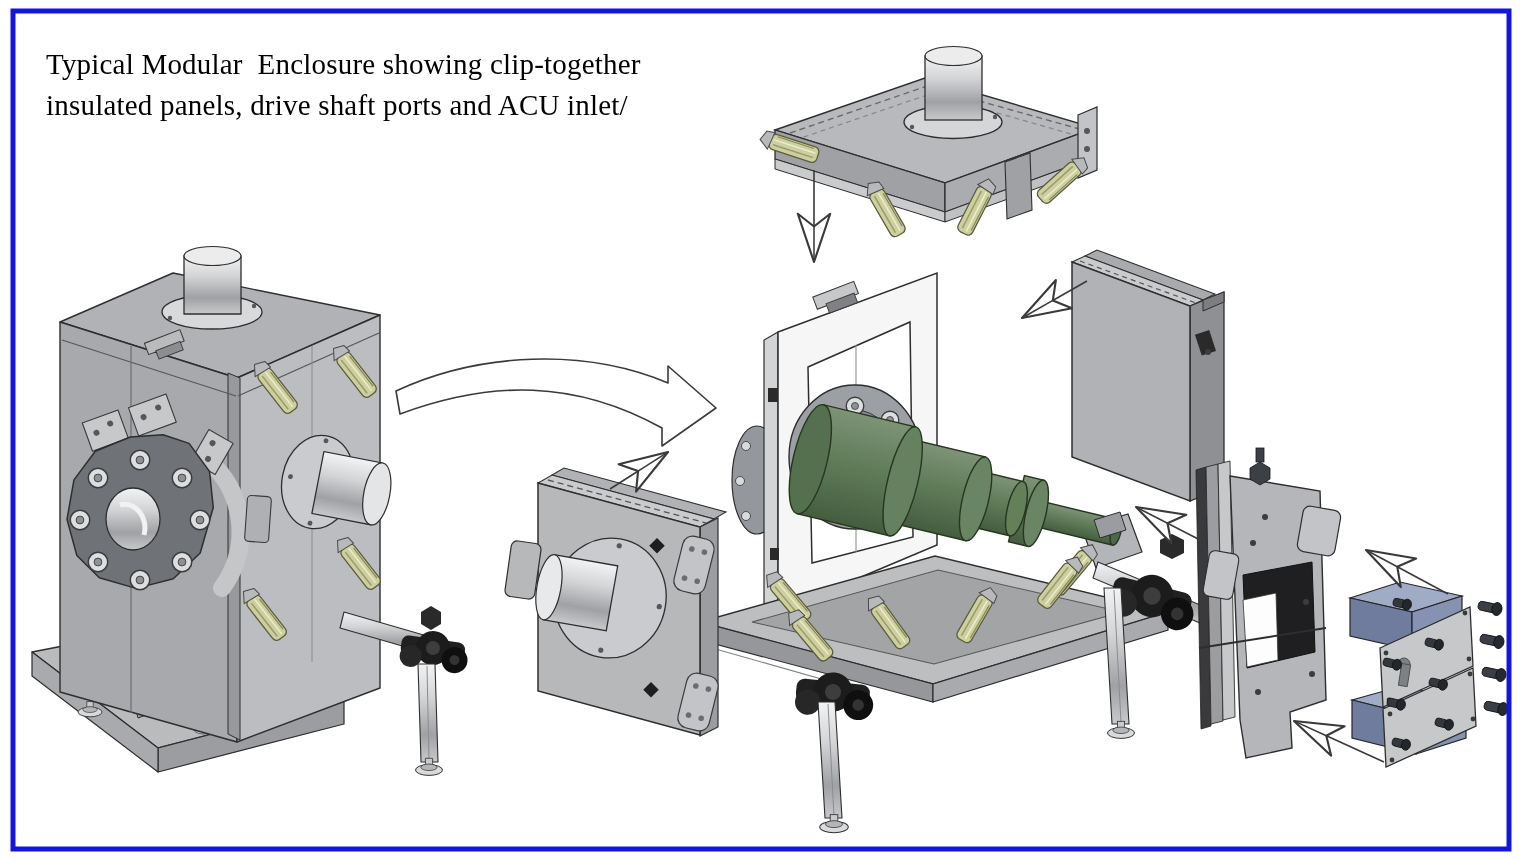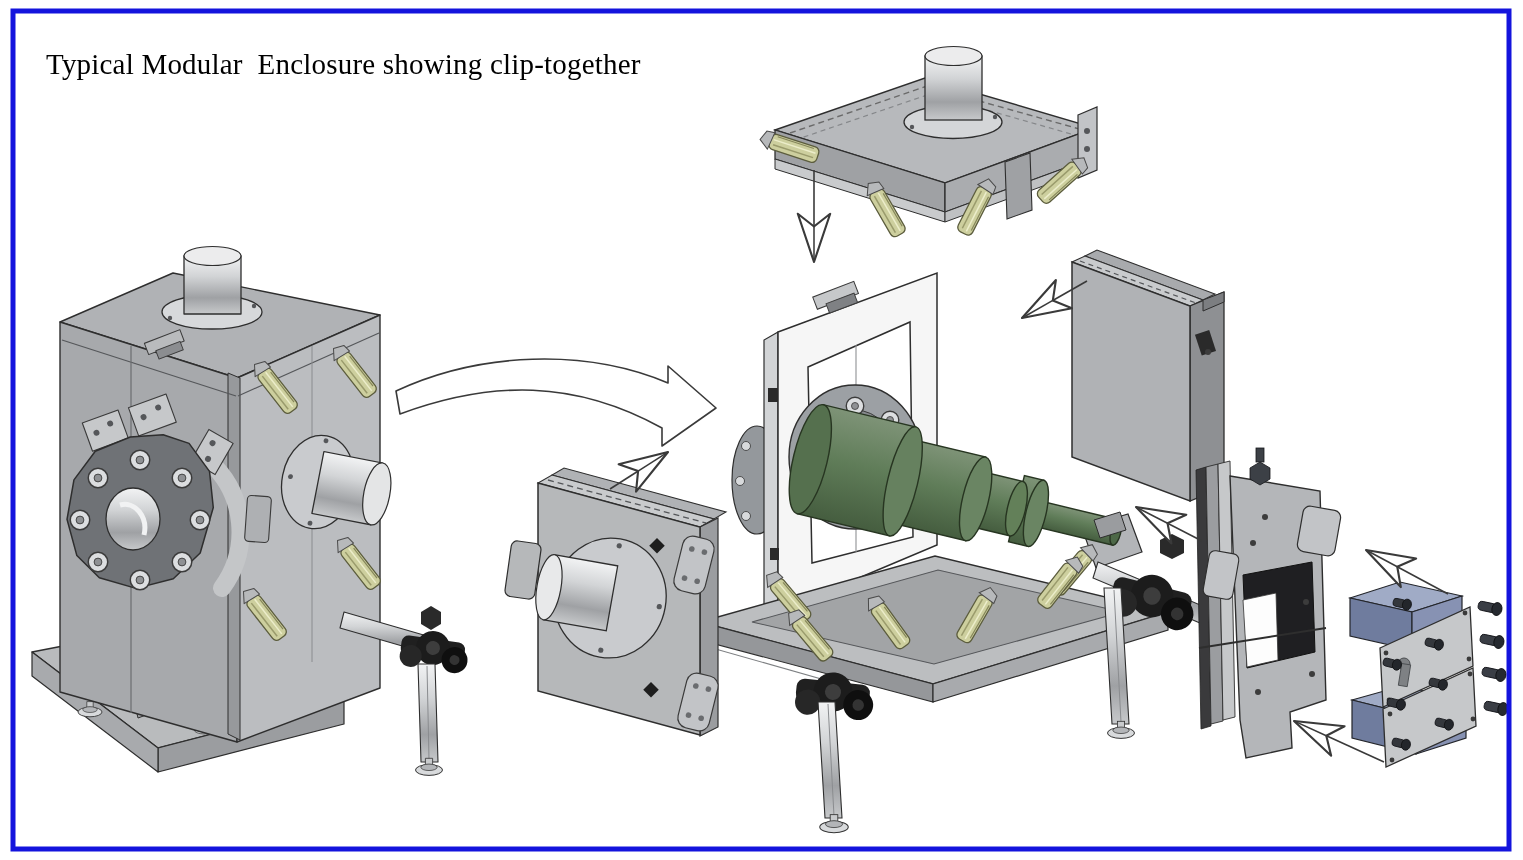--- a/index.html
+++ b/index.html
@@ -375,15 +375,16 @@
   </g>
 </g>
 <line x1="1448" y1="594" x2="1366" y2="550" stroke="#3a3a3a" stroke-width="1.6" marker-end="url(#dart)"></line>
 <line x1="1384" y1="762" x2="1294" y2="721" stroke="#3a3a3a" stroke-width="1.6" marker-end="url(#dart)"></line>
 
 <rect x="13" y="11" width="1496" height="838" fill="none" stroke="#1414dd" stroke-width="5"></rect>
 </svg>
 
 <div id="caption">
   <div class="caption-line">Typical Modular  Enclosure showing clip-together</div>
+  <div class="caption-line">insulated panels, drive shaft ports and ACU inlet/</div>
 </div>
 
 </div>
 
 </body></html>

